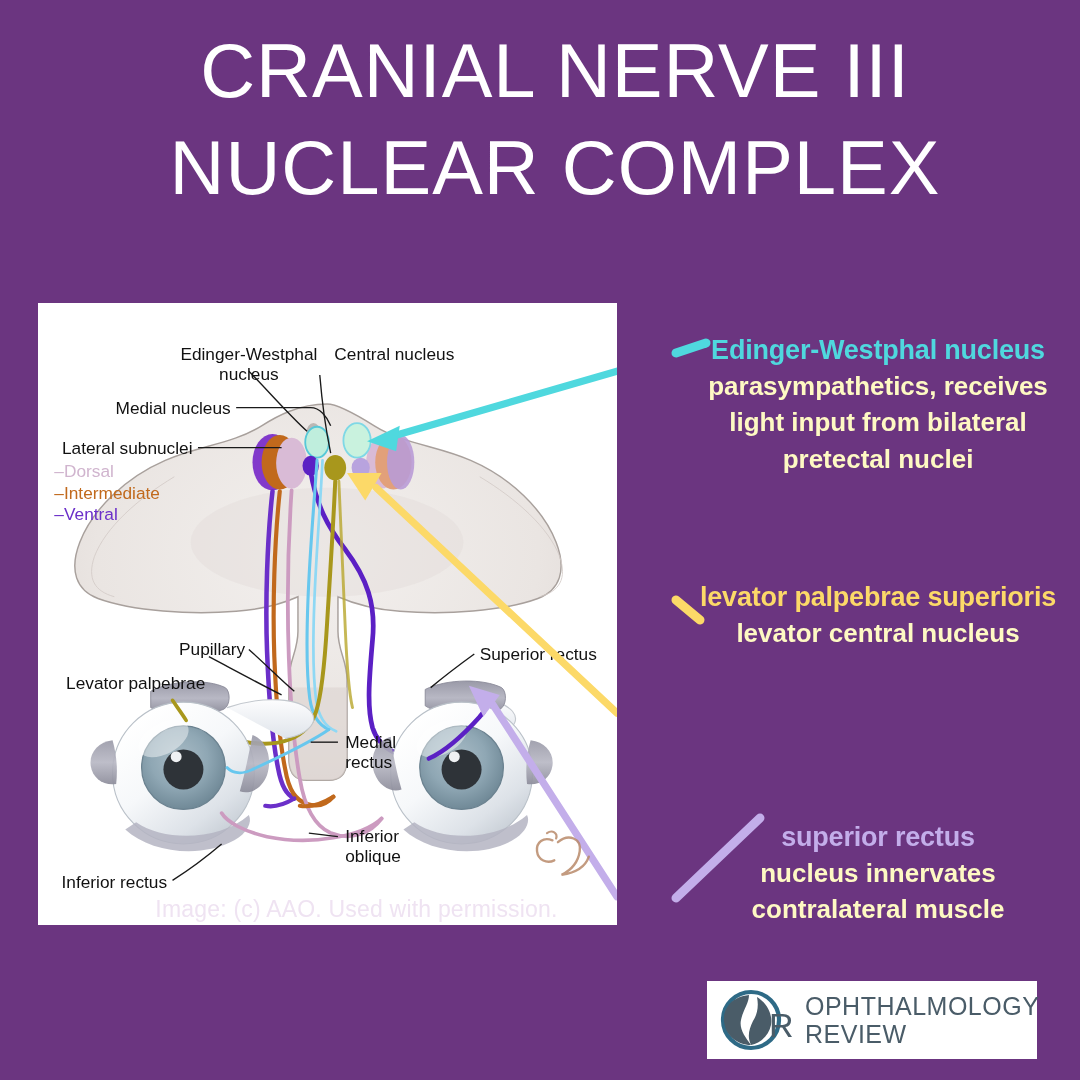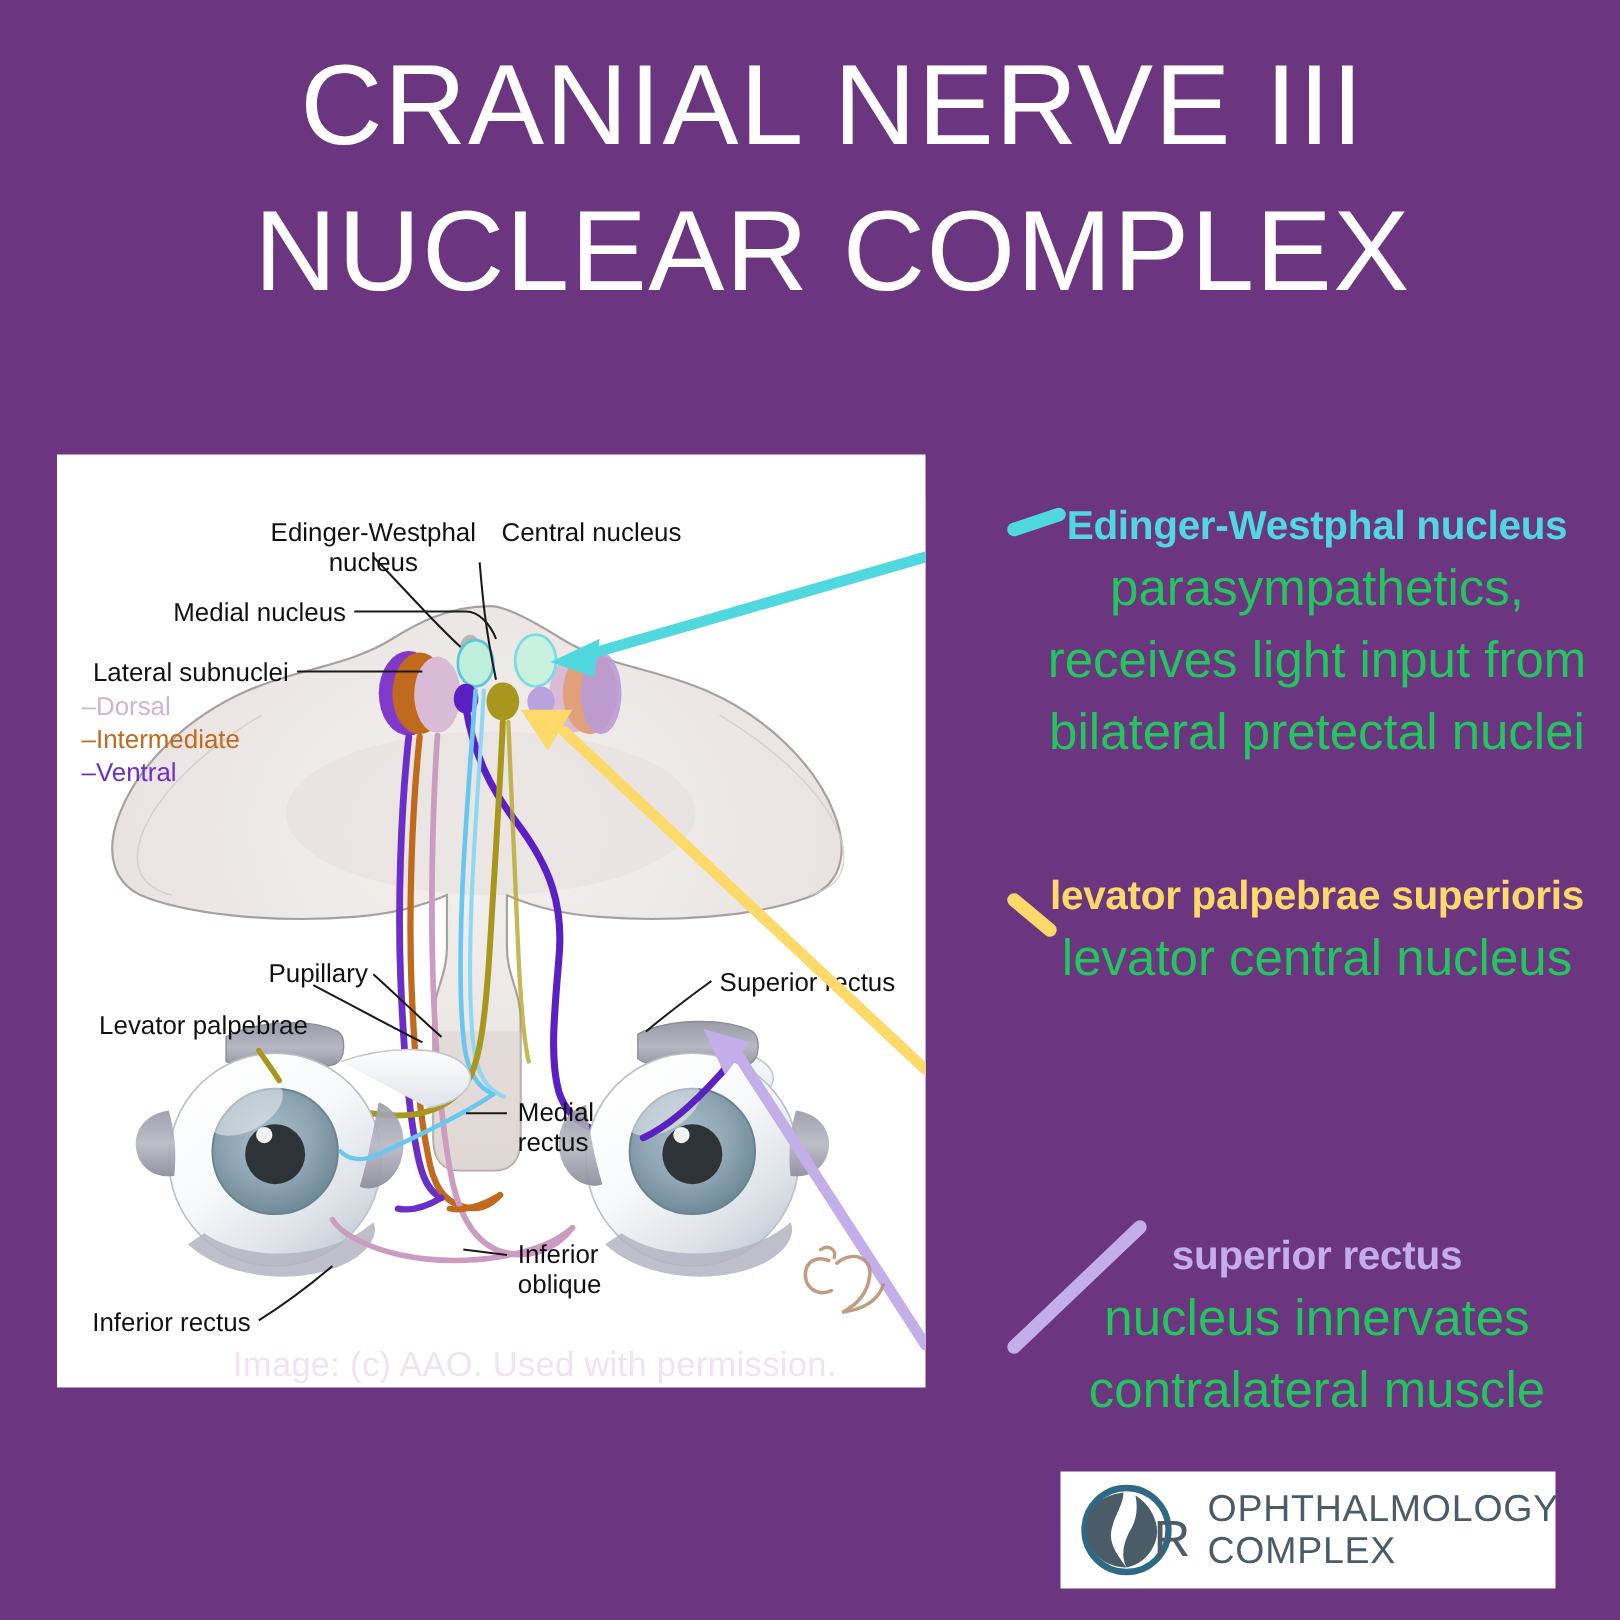--- a/index.html
+++ b/index.html
@@ -38,22 +38,22 @@
   
   .anno {
     position:absolute; width:392px; left:682px;
     text-align:center; color:#ffffff;
   }
   .anno .head {
     font-size:27px; font-weight:700; line-height:1.28;
     letter-spacing:-.2px;
   }
   .anno .body {
-    font-size:34px; font-weight:400; line-height:1.42;
-    color:#22c55e;
+    font-size:26px; font-weight:700; line-height:1.42;
+    color:#fef9c3;
   }
   #anno-ew   { top:305px;margin-top:28px; }
   #anno-lev  { top:580px; }
   #anno-sr   { top:820px; }
 
   
   #arrows { position:absolute; left:0; top:0; width:1080px; height:1080px; pointer-events:none; }
 
   
   #logo {
@@ -317,15 +317,15 @@
   <svg class="mark" viewBox="0 0 84 70">
     <circle cx="36" cy="35" r="28" fill="none" stroke="#2E6A86" stroke-width="4.2"></circle>
     <path d="M34 10 C 16 12 8 24 9 36 C 10 50 22 60 36 60
              C 30 52 24 44 26 35 C 28 25 34 18 34 10 Z" fill="#4A5C68"></path>
     <path d="M36 60 C 46 58 54 50 56 40 C 58 30 52 18 42 12
              C 44 22 42 30 38 36 C 34 44 32 52 36 60 Z" fill="#4A5C68"></path>
     <text x="54" y="52" font-family="Liberation Sans, sans-serif" font-size="34" font-weight="400" fill="#4A5C68">R</text>
   </svg>
   <div class="ltext">
     <div>OPHTHALMOLOGY</div>
-    <div>COMPLEX</div>
+    <div>REVIEW</div>
   </div>
 </div>
 
 </body></html>

